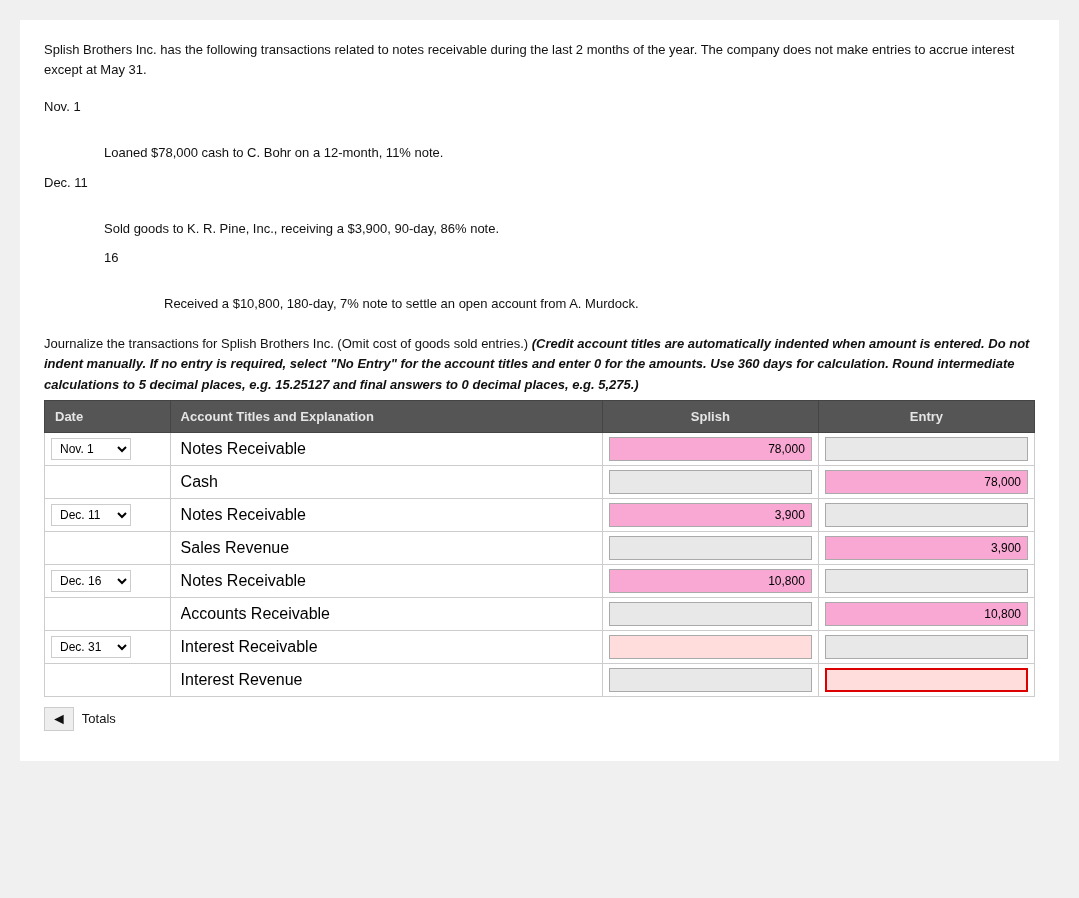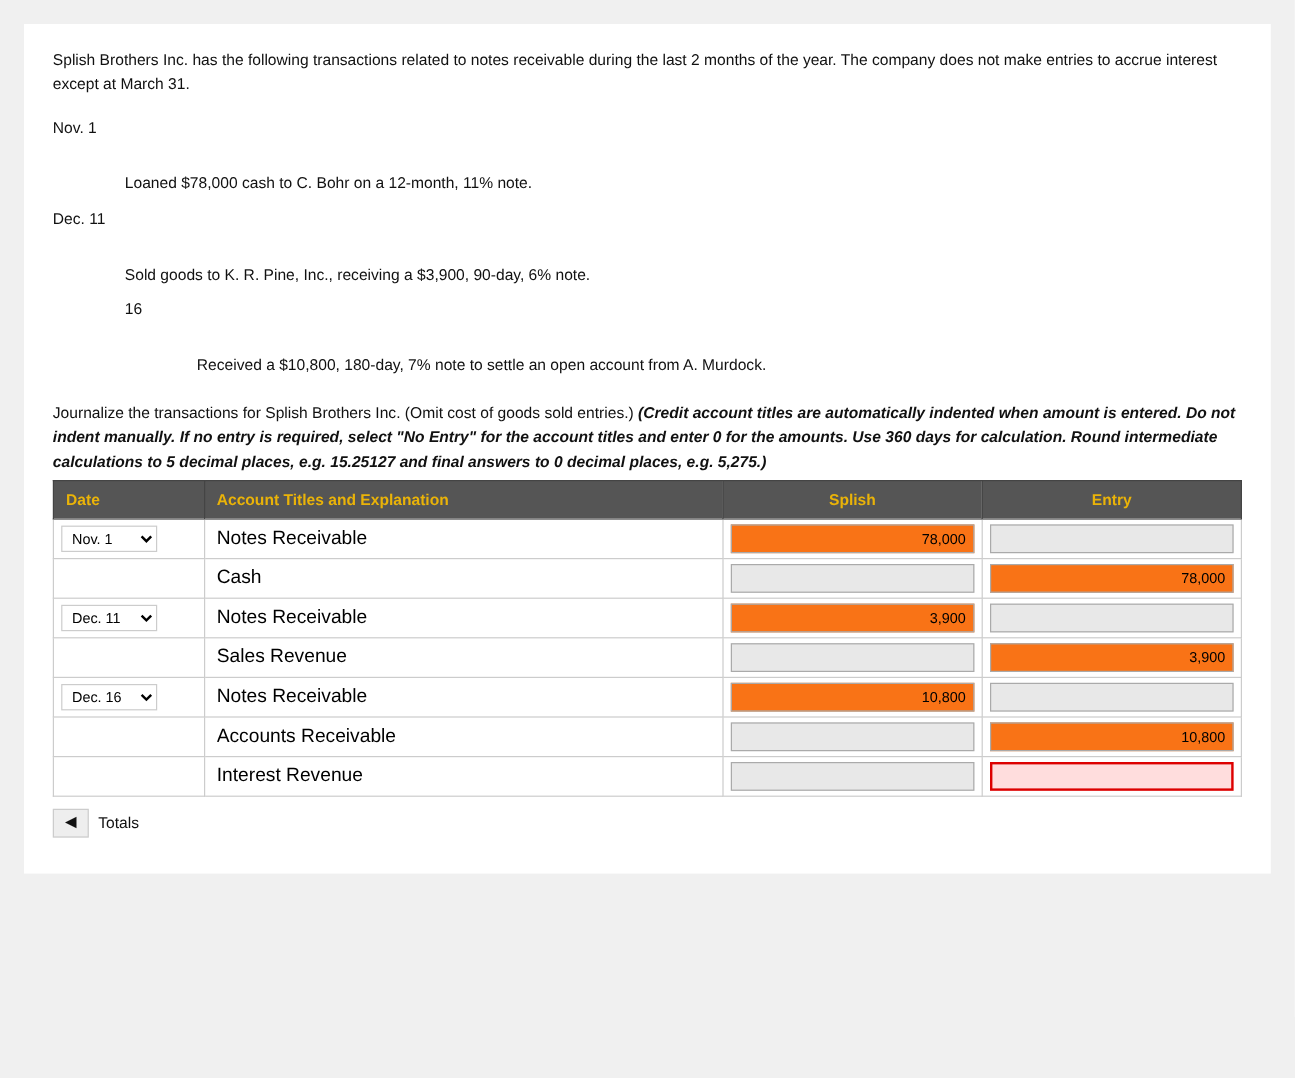--- a/index.html
+++ b/index.html
@@ -49,21 +49,21 @@
       font-weight: bold;
     }
     
     .journal-table {
       width: 100%;
       border-collapse: collapse;
       margin-top: 4px;
     }
     .journal-table thead tr th {
       background: #555;
-      color: #eab308;
+      color: #e5e5e5;
       padding: 8px 10px;
       text-align: left;
       font-size: 13px;
       font-weight: bold;
       border: 1px solid #444;
     }
     .journal-table thead tr th.col-debit,
     .journal-table thead tr th.col-credit {
       text-align: center;
     }
@@ -98,21 +98,21 @@
       border: none;
       outline: none;
       background: transparent;
       padding: 2px 4px;
     }
     .indented {
       padding-left: 28px;
     }
     .input-cell-box {
       border: 1px solid #aaa;
-      background: #f97316;
+      background: #f9a8d4;
       min-height: 24px;
       padding: 2px 6px;
       font-size: 12px;
       display: flex;
       align-items: center;
       justify-content: flex-end;
     }
     .input-cell-box.empty {
       background: #e8e8e8;
     }
@@ -136,32 +136,32 @@
       padding: 2px 6px;
       border: 1px solid #ccc;
       background: #eee;
     }
   </style>
 </head>
 <body>
 
 <div class="page">
 
-  <p class="intro-text">Splish Brothers Inc. has the following transactions related to notes receivable during the last 2 months of the year. The company does not make entries to accrue interest except at March 31.</p>
+  <p class="intro-text">Splish Brothers Inc. has the following transactions related to notes receivable during the last 2 months of the year. The company does not make entries to accrue interest except at May 31.</p>
 
   <div class="transactions">
 
     <div class="transaction-row">
       <span class="trans-date">Nov. 1</span>
       <span class="trans-desc">Loaned $78,000 cash to C. Bohr on a 12-month, 11% note.</span>
     </div>
 
     <div class="transaction-row">
       <span class="trans-date">Dec. 11</span>
-      <span class="trans-desc">Sold goods to K. R. Pine, Inc., receiving a $3,900, 90-day, 6% note.</span>
+      <span class="trans-desc">Sold goods to K. R. Pine, Inc., receiving a $3,900, 90-day, 86% note.</span>
     </div>
 
     <div class="transaction-row" style="padding-left:60px">
       <span class="trans-date">16</span>
       <span class="trans-desc">Received a $10,800, 180-day, 7% note to settle an open account from A. Murdock.</span>
     </div>
 
   </div>
 
   <p class="instructions">
@@ -286,20 +286,40 @@
             <input class="input-cell-inner" type="text" value="" style="">
           </div>
         </td>
         <td class="credit-cell">
           <div class="input-cell-box">
             <input class="input-cell-inner" type="text" value="10,800" style="">
           </div>
         </td>
       </tr>
 
+      <tr>
+        <td class="date-cell">
+          <select class="date-select">
+            <option>Dec. 31</option>
+          </select>
+        </td>
+        <td class="account-cell">
+          <input class="account-input" type="text" value="Interest Receivable" style="">
+        </td>
+        <td class="debit-cell">
+          <div class="input-cell-box" style="background:#fdd;">
+            <input class="input-cell-inner" type="text" value="" style="">
+          </div>
+        </td>
+        <td class="credit-cell">
+          <div class="input-cell-box empty">
+            <input class="input-cell-inner" type="text" value="" style="">
+          </div>
+        </td>
+      </tr>
 
       <tr>
         <td class="date-cell"></td>
         <td class="account-cell indented">
           <input class="account-input" type="text" value="Interest Revenue" style="">
         </td>
         <td class="debit-cell">
           <div class="input-cell-box empty">
             <input class="input-cell-inner" type="text" value="" style="">
           </div>

